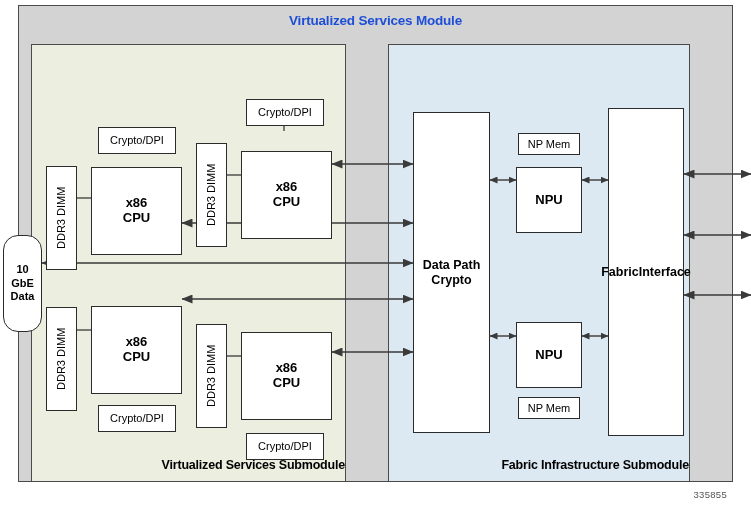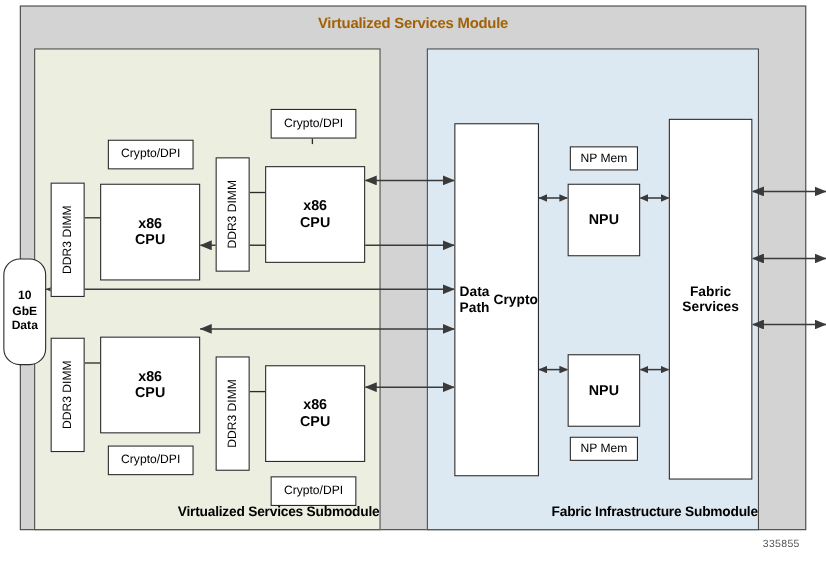--- a/index.html
+++ b/index.html
@@ -29,21 +29,21 @@
     box-sizing: border-box;
   }
   .module-title {
     position: absolute;
     left: 18px;
     top: 13px;
     width: 715px;
     text-align: center;
     font-size: 13.5px;
     font-weight: bold;
-    color: #a16207;
+    color: #1d4ed8;
     letter-spacing: -0.2px;
   }
   
   .submodule {
     position: absolute;
     border: 1px solid #4a4a4a;
     box-sizing: border-box;
   }
   #sub-left {
     left: 31px;
@@ -241,39 +241,39 @@
     <span>DDR3 DIMM</span>
   </div>
   <div class="box cpu" style="left:241px; top:312px; width:91px; height:88px; flex-direction:column;">
     <span>x86</span>
     <span>CPU</span>
   </div>
   <div class="box small" style="left:246px; top:413px; width:78px; height:27px;">
     <span>Crypto/DPI</span>
   </div>
 
-  <div class="box big-label" style="left:413px; top:92px; width:77px; height:321px; flex-direction:row;">
+  <div class="box big-label" style="left:413px; top:92px; width:77px; height:321px; flex-direction:column;">
     <span>Data Path</span>
     <span>Crypto</span>
   </div>
 
   <div class="box small" style="left:518px; top:113px; width:62px; height:22px;">
     <span>NP Mem</span>
   </div>
   <div class="box cpu" style="left:516px; top:147px; width:66px; height:66px;">
     <span>NPU</span>
   </div>
 
   <div class="box cpu" style="left:516px; top:302px; width:66px; height:66px;">
     <span>NPU</span>
   </div>
   <div class="box small" style="left:518px; top:377px; width:62px; height:22px;">
     <span>NP Mem</span>
   </div>
 
-  <div class="box big-label" style="left:608px; top:88px; width:76px; height:328px; flex-direction:column;">
+  <div class="box big-label" style="left:608px; top:88px; width:76px; height:328px; flex-direction:row;">
     <span>Fabric</span>
-    <span>Services</span>
+    <span>Interface</span>
   </div>
 
   <div class="figure-id">335855</div>
 
 </div>
 
 </body></html>

